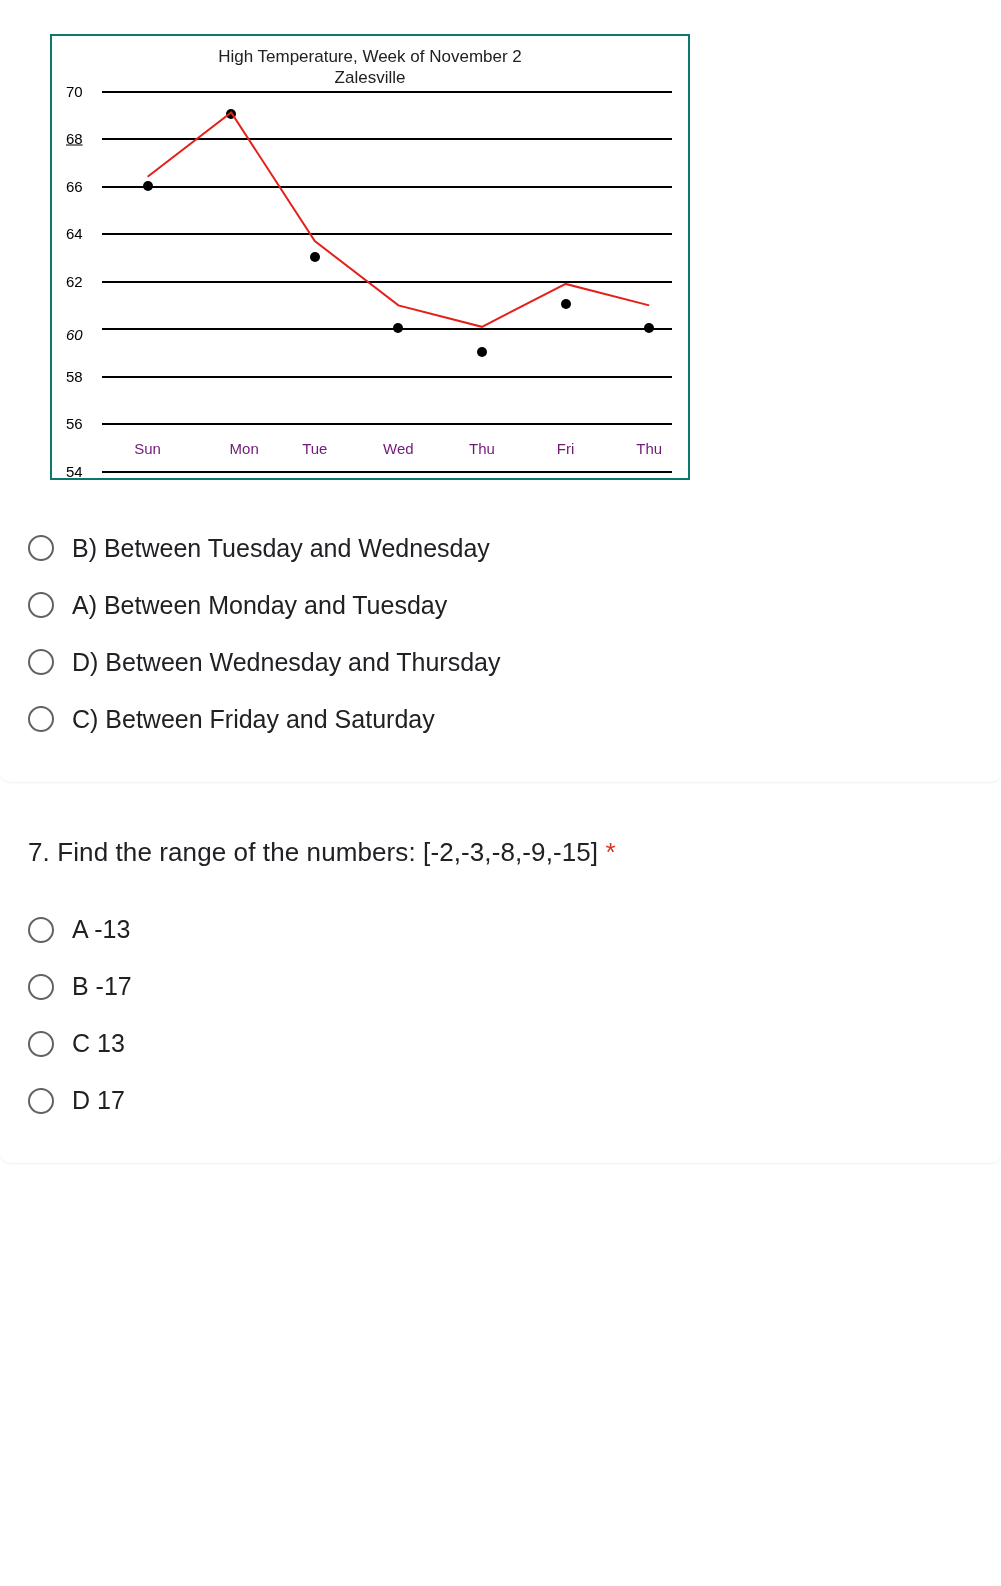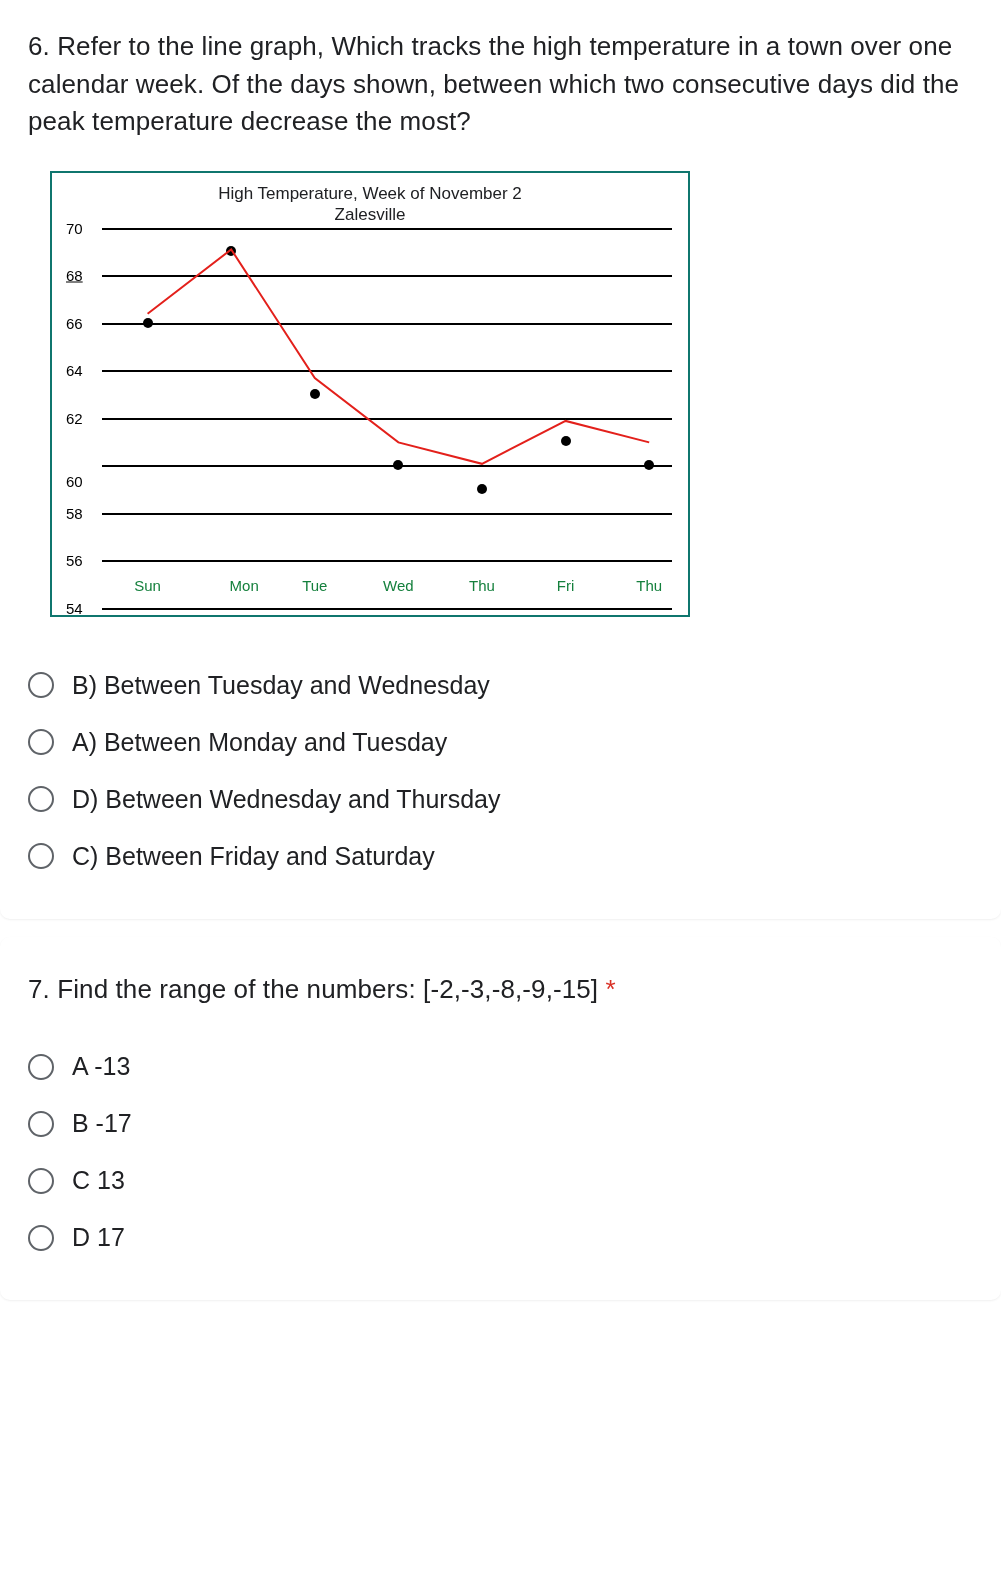--- a/index.html
+++ b/index.html
@@ -59,21 +59,21 @@
   .gridline {
     position: absolute;
     left: 0;
     right: 0;
     height: 0;
     border-top: 2px solid #000;
   }
   .xtick-label {
     position: absolute;
     font-size: 15px;
-    color: #15803d;
+    color: #701a75;
     transform: translateX(-50%);
   }
   .xtick-labels {
     position: relative;
     height: 24px;
     margin-left: 40px;
     margin-right: 6px;
     margin-top: 6px;
   }
   svg.overlay {
@@ -101,41 +101,40 @@
   }
   .opt-label {
     font-size: 25px;
     color: #202124;
   }
 </style>
 </head>
 <body>
 
 <div class="card">
-  <div class="qtext">6. Refer to the line graph, Which tracks the high temperature in a town over one calendar week. Of the days shown, between which two consecutive days did the peak temperature decrease the most?</div>
 
   <div class="chart-frame">
     <div class="chart-title">
       <span>High Temperature, Week of November 2</span><br>
       <span>Zalesville</span>
     </div>
     <div class="chart-plot" id="chart-plot">
 
     <div class="gridline" style="top: 0px;"></div>
         <div class="ytick-label" style="top: 0px;">70</div>
         <div class="gridline" style="top: 47.5px;"></div>
         <div class="ytick-label" style="top: 47.5px; text-decoration: underline;">68</div>
         <div class="gridline" style="top: 95px;"></div>
         <div class="ytick-label" style="top: 95px;">66</div>
         <div class="gridline" style="top: 142.5px;"></div>
         <div class="ytick-label" style="top: 142.5px;">64</div>
         <div class="gridline" style="top: 190px;"></div>
         <div class="ytick-label" style="top: 190px;">62</div>
         <div class="gridline" style="top: 237.5px;"></div>
-        <div class="ytick-label" style="top: 253px;">60</div>
+        <div class="ytick-label" style="top: 243px; font-style: italic;">60</div>
         <div class="gridline" style="top: 285px;"></div>
         <div class="ytick-label" style="top: 285px;">58</div>
         <div class="gridline" style="top: 332.5px;"></div>
         <div class="ytick-label" style="top: 332.5px;">56</div>
         <div class="gridline" style="top: 380px;"></div>
         <div class="ytick-label" style="top: 380px;">54</div>
         <div style="position: absolute; left: 8%; top: 95px; width: 10px; height: 10px; margin-left: -5px; margin-top: -5px; border-radius: 50%; background: rgb(0, 0, 0);"></div>
         <div style="position: absolute; left: 22.6667%; top: 23.75px; width: 10px; height: 10px; margin-left: -5px; margin-top: -5px; border-radius: 50%; background: rgb(0, 0, 0);"></div>
         <div style="position: absolute; left: 37.3333%; top: 166.25px; width: 10px; height: 10px; margin-left: -5px; margin-top: -5px; border-radius: 50%; background: rgb(0, 0, 0);"></div>
         <div style="position: absolute; left: 52%; top: 237.5px; width: 10px; height: 10px; margin-left: -5px; margin-top: -5px; border-radius: 50%; background: rgb(0, 0, 0);"></div>

